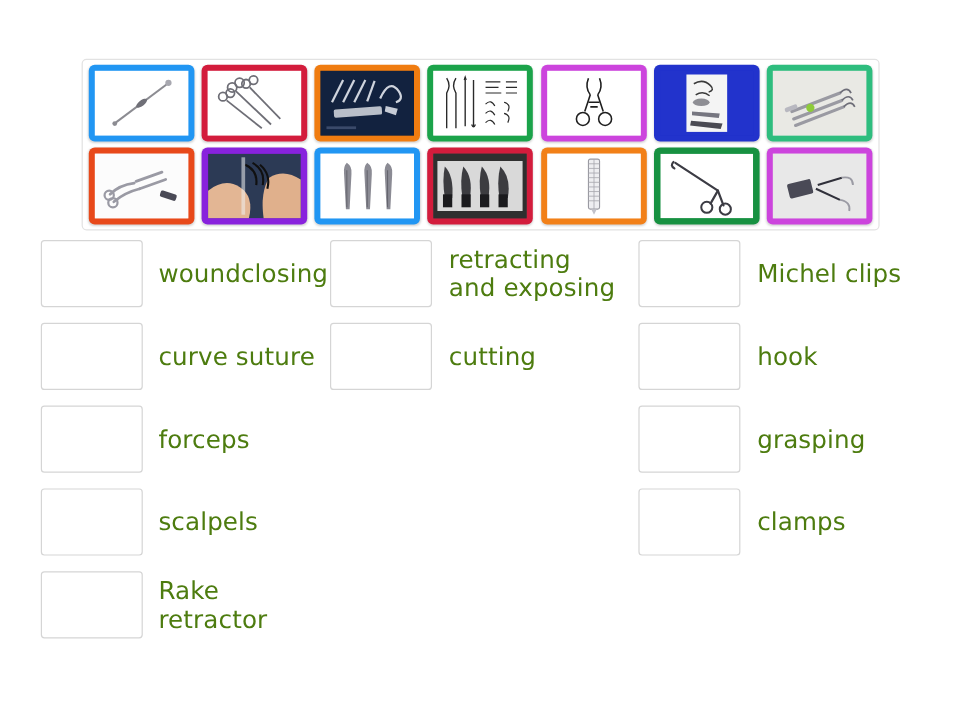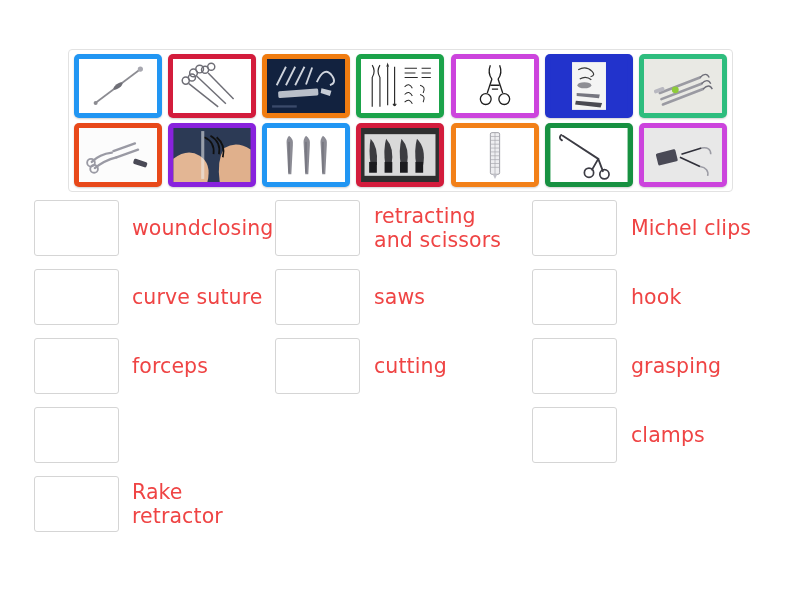--- a/index.html
+++ b/index.html
@@ -58,21 +58,21 @@
     border-radius:3px;
     background:#ffffff;
     box-sizing:border-box;
     flex:0 0 auto;
     cursor:pointer;
   }
   .label{
     margin-left:13px;
     font-size:20.5px;
     line-height:24px;
-    color:#ef4444;
+    color:#4d7c0f;
     letter-spacing:.1px;
     white-space:pre-line;
   }
   .col:nth-child(2) .label{margin-left:14px;}
   .col:nth-child(3) .label{margin-left:14px;}
 </style>
 </head>
 <body>
 
 <div class="stage">
@@ -338,36 +338,33 @@
         <div class="row">
           <div class="dropbox"></div>
           <div class="label">curve suture</div>
         </div>
         <div class="row">
           <div class="dropbox"></div>
           <div class="label">forceps</div>
         </div>
         <div class="row">
           <div class="dropbox"></div>
+          <div class="label">scalpels</div>
         </div>
         <div class="row">
           <div class="dropbox"></div>
           <div class="label">Rake
 retractor</div>
         </div>
       </div>
       <div class="col">
         <div class="row">
           <div class="dropbox"></div>
           <div class="label">retracting
-and scissors</div>
-        </div>
-        <div class="row">
-          <div class="dropbox"></div>
-          <div class="label">saws</div>
+and exposing</div>
         </div>
         <div class="row">
           <div class="dropbox"></div>
           <div class="label">cutting</div>
         </div>
       </div>
       <div class="col">
         <div class="row">
           <div class="dropbox"></div>
           <div class="label">Michel clips</div>

